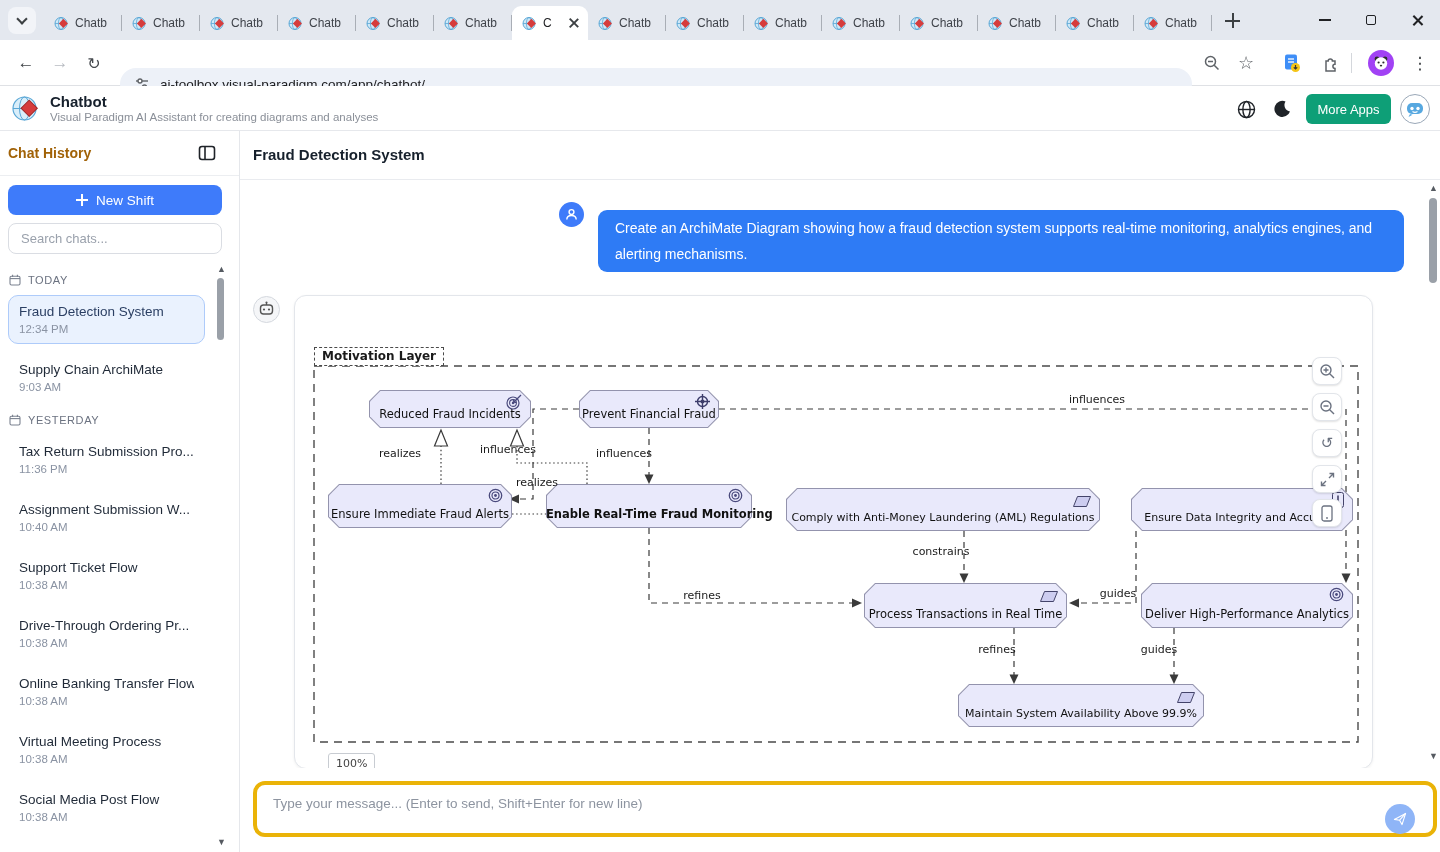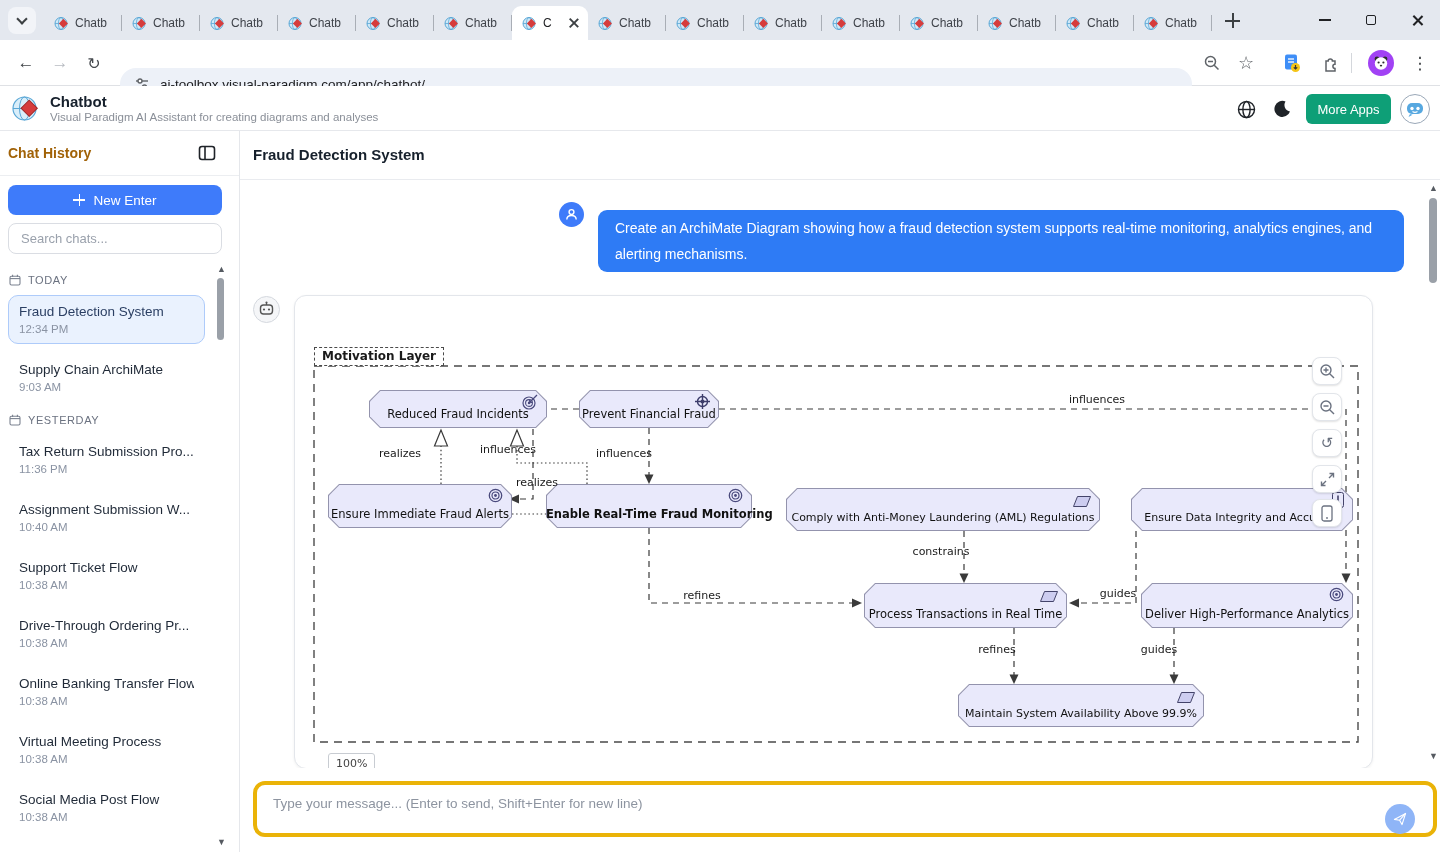--- a/index.html
+++ b/index.html
@@ -405,21 +405,21 @@
       <div class="sb-title">Chat History</div>
       <div class="sb-collapse">
         <svg width="18" height="18" viewBox="0 0 18 18">
             <rect x="1.5" y="2.5" width="15" height="13" rx="2.5" fill="none" stroke="#1f2328" stroke-width="1.6"></rect>
             <line x1="7" y1="2.5" x2="7" y2="15.5" stroke="#1f2328" stroke-width="1.6"></line>
           </svg>
       </div>
     </div>
     <button class="newchat">
       <span class="nc-plus"></span>
-      <span>New Enter</span>
+      <span>New Shift</span>
     </button>
     <input class="sb-search" type="text" placeholder="Search chats..." style="">
     <div class="sb-list">
         <div class="sb-section">
     <svg width="12" height="12" viewBox="0 0 12 12">
             <rect x="1" y="2.2" width="10" height="8.8" rx="1.5" fill="none" stroke="#7b8290" stroke-width="1.1"></rect>
             <line x1="3.6" y1="0.8" x2="3.6" y2="3" stroke="#7b8290" stroke-width="1.1"></line>
             <line x1="8.4" y1="0.8" x2="8.4" y2="3" stroke="#7b8290" stroke-width="1.1"></line>
             <line x1="1" y1="4.6" x2="11" y2="4.6" stroke="#7b8290" stroke-width="1.1"></line>
           </svg>
@@ -530,21 +530,21 @@
         <path d="M354 188 V263 H558" fill="none" stroke="#3a3a3a" stroke-width="1.2" stroke-dasharray="6 5"></path>
         <polygon points="567,263 557,258.6 557,267.4" fill="#3a3a3a"></polygon>
         <path d="M719 288 V335" fill="none" stroke="#3a3a3a" stroke-width="1.2" stroke-dasharray="6 5"></path>
         <polygon points="719,344 714.5,334.5 723.5,334.5" fill="#3a3a3a"></polygon>
         <path d="M879 288 V335" fill="none" stroke="#3a3a3a" stroke-width="1.2" stroke-dasharray="6 5"></path>
         <polygon points="879,344 874.5,334.5 883.5,334.5" fill="#3a3a3a"></polygon>
       </svg>
 
       <div class="group-label">Motivation Layer</div>
 
-      <div class="node" style="left:74px;top:50px;width:178px;height:38px;">
+      <div class="node" style="left:74px;top:50px;width:162px;height:38px;">
         <div class="shape"></div>
         <span class="nicon"><svg width="16" height="16" viewBox="0 0 16 16">
               <circle cx="7" cy="9" r="6" fill="none" stroke="#4a4a7d" stroke-width="1.2"></circle>
               <circle cx="7" cy="9" r="3.4" fill="none" stroke="#4a4a7d" stroke-width="1.1"></circle>
               <circle cx="7" cy="9" r="1.2" fill="#4a4a7d"></circle>
               <line x1="7" y1="9" x2="15" y2="1" stroke="#4a4a7d" stroke-width="1.3"></line>
               <line x1="7" y1="9" x2="10.5" y2="8.2" stroke="#4a4a7d" stroke-width="1.1"></line>
               <line x1="7" y1="9" x2="7.8" y2="5.5" stroke="#4a4a7d" stroke-width="1.1"></line>
             </svg></span>
         <div class="nlabel">Reduced Fraud Incidents</div>

